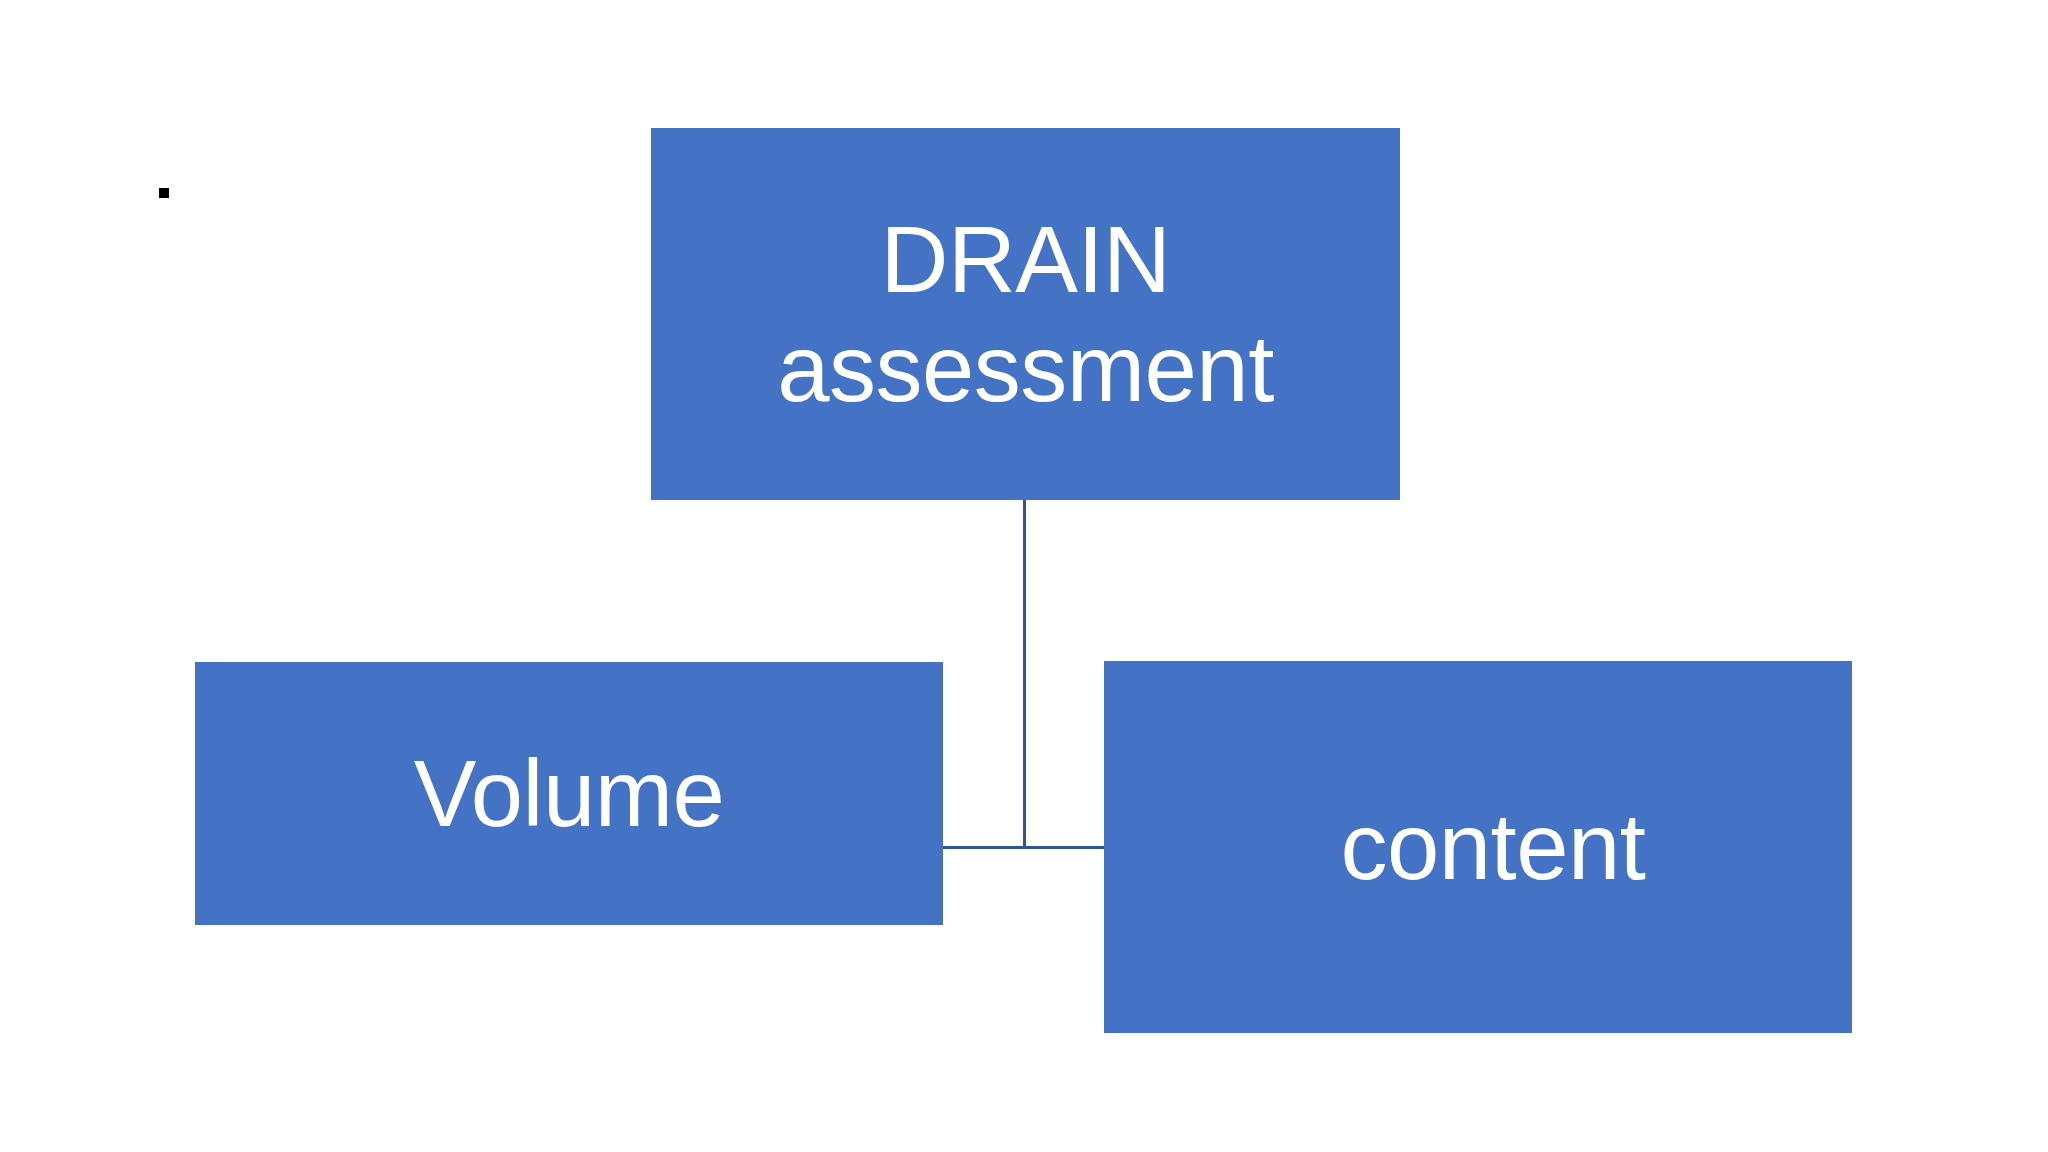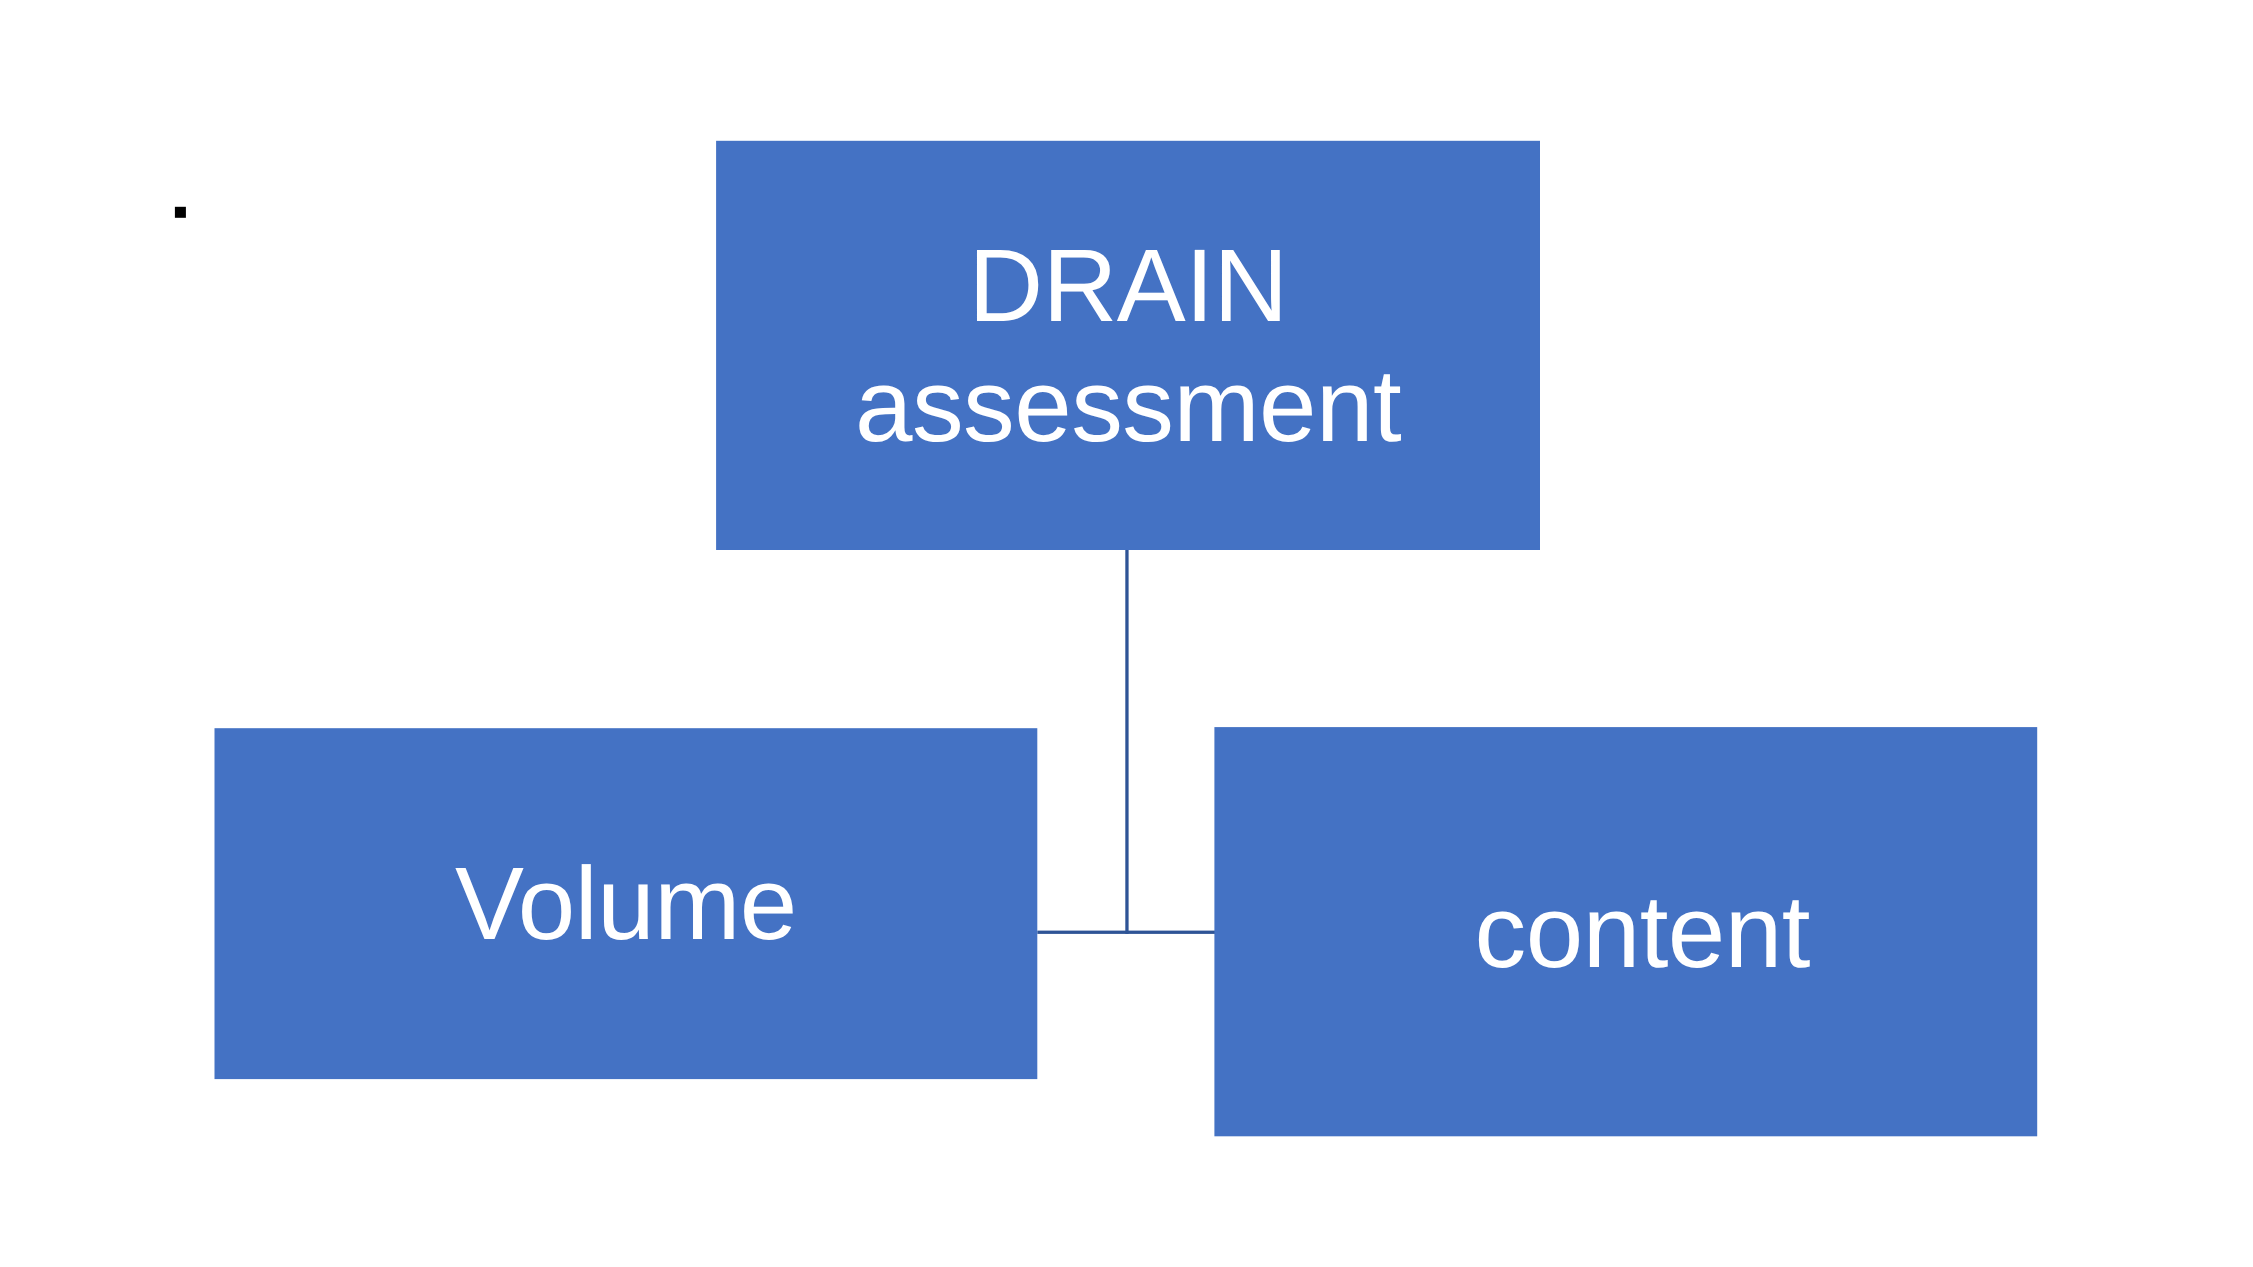--- a/index.html
+++ b/index.html
@@ -52,21 +52,21 @@
     top: 128px;
     width: 749px;
     height: 372px;
     font-size: 94px;
   }
 
   #node-volume {
     left: 195px;
     top: 662px;
     width: 748px;
-    height: 319px;
+    height: 263px;
     font-size: 94px;
   }
 
   #node-content {
     left: 1104px;
     top: 661px;
     width: 748px;
     height: 372px;
     font-size: 94px;
     padding-left: 40px;

